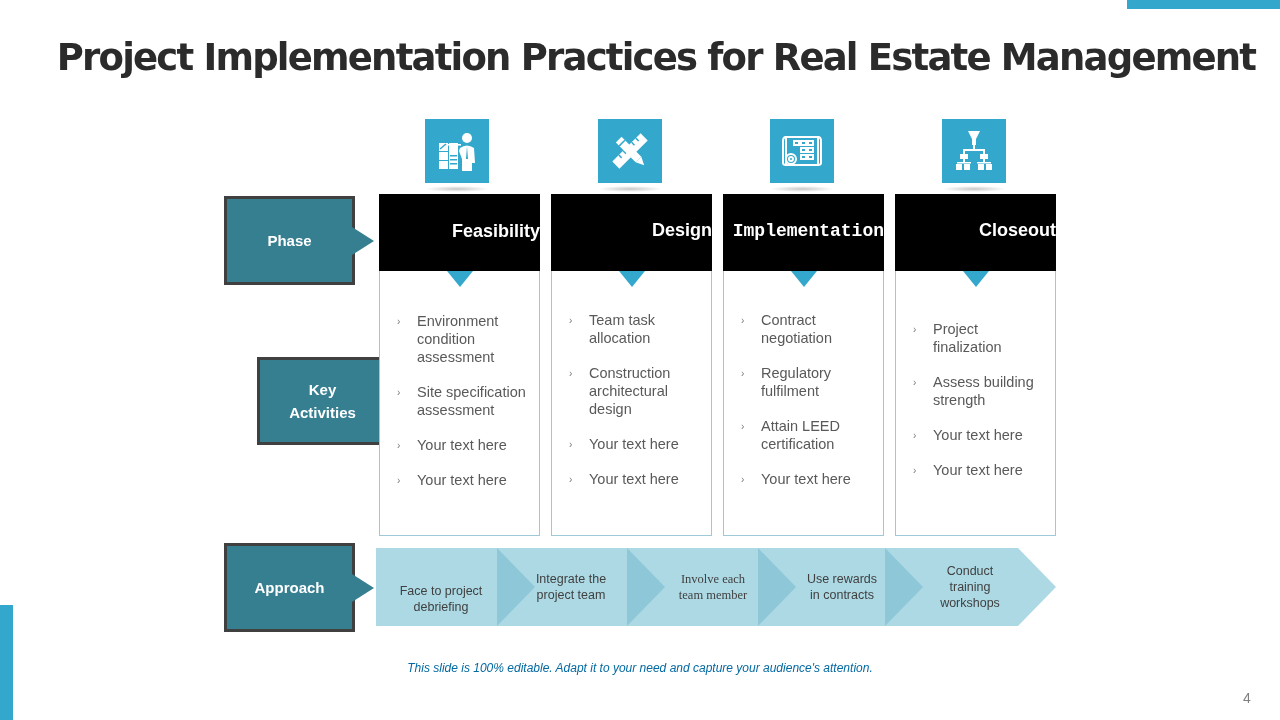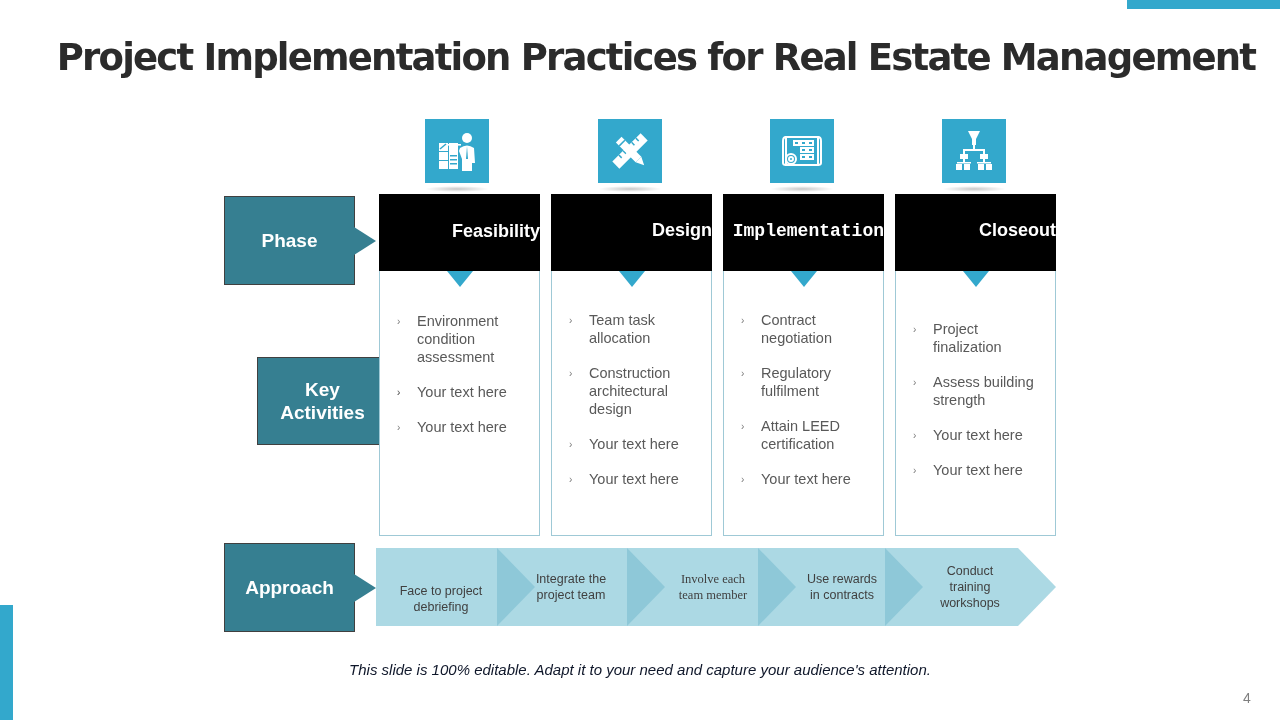--- a/index.html
+++ b/index.html
@@ -11,22 +11,22 @@
 
     .title {
       position: absolute; left: 16px; top: 36px; width: 1280px; text-align: center;
       font-family: "DejaVu Sans", sans-serif; font-size: 37px; font-weight: bold;
       color: #2b2b2b; letter-spacing: -1.8px;
     }
 
     
     .row-label {
       position: absolute; left: 224px; width: 131px; background: #367f91; color: #ffffff;
-      font-weight: bold; font-size: 19px; display: flex; align-items: center; justify-content: center;
-      text-align: center; line-height: 23px; border: 1px solid #404040;
+      font-weight: bold; font-size: 15px; display: flex; align-items: center; justify-content: center;
+      text-align: center; line-height: 23px; border: 3px solid #404040;
     }
     .row-label::after {
       content: ""; position: absolute; right: -22px; top: 50%; transform: translateY(-50%);
       border-top: 14px solid transparent; border-bottom: 14px solid transparent;
       border-left: 22px solid #367f91;
     }
     .row-phase { top: 196px; height: 89px; }
     .row-key { top: 357px; height: 88px; margin-left: 33px; }
     .row-approach { top: 543px; height: 89px; text-align: center; }
 
@@ -77,21 +77,21 @@
       border-left: 38px solid #8ec8d8;
     }
     .chev-end {
       position: absolute; top: 0; width: 0; height: 0;
       border-top: 39px solid transparent; border-bottom: 39px solid transparent;
       border-left: 38px solid #acd9e4;
     }
 
     .footnote {
       position: absolute; left: 0; top: 661px; width: 1280px; text-align: center;
-      font-size: 15px; font-style: italic; color: #0f172a;
+      font-size: 12px; font-style: italic; color: #0369a1;
     }
     .page-num { position: absolute; left: 1243px; top: 690px; font-size: 14px; color: #7f7f7f; }
   </style>
 </head>
 <body>
 
 <div class="top-accent"></div>
 <div class="left-accent"></div>
 
 <h1 class="title">Project Implementation Practices for Real Estate Management</h1>
@@ -181,21 +181,21 @@
   </svg>
 </div>
 <div class="icon-shadow" style="left:942px;"></div>
 
 <div class="col" style="left:379px;">
   <div class="col-head">
     <span>Feasibility</span>
   </div>
   <ul class="col-list" style="top:117px;">
     <li><span class="bullet">›</span><span>Environment condition assessment</span></li>
-    <li><span class="bullet">›</span></li>
+    <li><span class="bullet">›</span><span>Site specification assessment</span></li>
     <li><span class="bullet">›</span><span>Your text here</span></li>
     <li><span class="bullet">›</span><span>Your text here</span></li>
   </ul>
 </div>
 
 <div class="col" style="left:551px;">
   <div class="col-head" style="padding-top:26px;">
     <span>Design</span>
   </div>
   <ul class="col-list" style="top:116px;">

